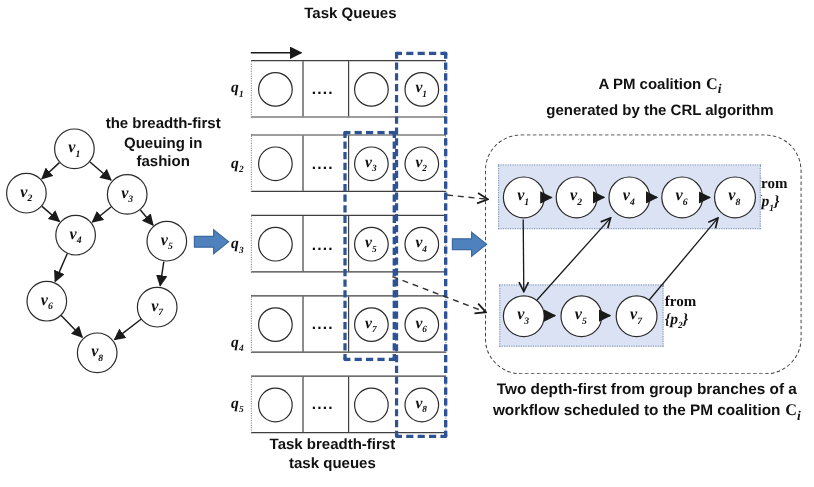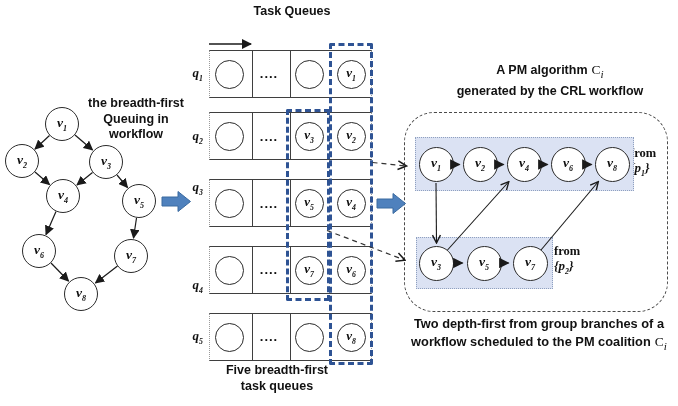--- a/index.html
+++ b/index.html
@@ -32,33 +32,33 @@
   .dashedbox { position:absolute; border:3px dashed #2e5394; border-radius:2px; box-sizing:border-box; z-index:2; }
   
   .pmrect { position:absolute; left:404px; top:112px; width:264px; height:200px;
             border:1.6px dashed #4a4a4a; border-radius:30px; box-sizing:border-box; }
   .vmrow  { position:absolute; background:#dbe2f3; border:1.4px dotted #8fa0bf; box-sizing:border-box; z-index:1; }
   .caption { position:absolute; font-weight:bold; font-size:12.5px; line-height:15.5px; text-align:center; }
   .pmcaption { line-height:17.5px; font-size:12.8px; }
   .vm-label { position:absolute; text-align:center; font-family:"Liberation Serif","DejaVu Serif",serif; font-weight:normal; font-size:13px;margin-top:26px; }
   .vm-label .it { font-style:italic; }
   .fromblk { position:absolute; text-align:left; font-family:"Liberation Serif","DejaVu Serif",serif; font-weight:bold; font-size:12.5px; line-height:15px; }
-  .sym { font-family:"Liberation Serif","DejaVu Serif",serif; font-weight:normal; margin-left:4px; }
+  .sym { font-family:"Liberation Serif","DejaVu Serif",serif; font-weight:bold; margin-left:4px; }
   .sym sub { font-style:italic; }
   svg.overlay { position:absolute; left:0; top:0; z-index:4; pointer-events:none; }
 </style>
 </head>
 <body>
 
 <div class="canvas">
 
   <div class="caption" style="left:76px;top:96px;width:120px;">
     <div>the breadth-first</div>
     <div>Queuing in</div>
-    <div>workflow</div>
+    <div>fashion</div>
   </div>
 
   <div class="node dagnode" style="left:45px;top:107px;">
       <span class="math"><span>v</span><sub>1</sub></span>
     </div>
   <div class="node dagnode" style="left:5px;top:144px;">
       <span class="math"><span>v</span><sub>2</sub></span>
     </div>
   <div class="node dagnode" style="left:89px;top:145px;">
       <span class="math"><span>v</span><sub>3</sub></span>
@@ -99,21 +99,21 @@
       <div class="qdiv" style="left:42px;"></div>
       <div class="qdiv" style="left:80px;"></div>
     </div>
   <div class="qrow" style="top:313px;">
       <div class="qdiv" style="left:42px;"></div>
       <div class="qdiv" style="left:80px;"></div>
     </div>
 
   <div class="qlab math qmath" style="top:66px;"><span>q</span><sub>1</sub></div>
   <div class="qlab math qmath" style="top:129px;"><span>q</span><sub>2</sub></div>
-  <div class="qlab math qmath" style="top:180px;"><span>q</span><sub>3</sub></div>
+  <div class="qlab math qmath" style="top:196px;"><span>q</span><sub>3</sub></div>
   <div class="qlab math qmath" style="top:278px;"><span>q</span><sub>4</sub></div>
   <div class="qlab math qmath" style="top:329px;"><span>q</span><sub>5</sub></div>
 
   <div class="dots" style="top:66px;">....</div>
   <div class="dots" style="top:129px;">....</div>
   <div class="dots" style="top:196px;">....</div>
   <div class="dots" style="top:262px;">....</div>
   <div class="dots" style="top:329px;">....</div>
 
   <div class="node qnode" style="left:214.5px;top:59.5px;"></div>
@@ -153,27 +153,27 @@
       <span class="math qmath"><span></span><sub></sub></span>
     </div>
   <div class="node qnode" style="left:336.5px;top:322.5px;">
       <span class="math qmath"><span>v</span><sub>8</sub></span>
     </div>
 
   <div class="dashedbox" style="left:329px;top:43px;width:44px;height:322px;"></div>
   <div class="dashedbox" style="left:286px;top:109px;width:44px;height:192px;"></div>
 
   <div class="caption" style="left:193px;top:363px;width:168px;">
-    <div>Five breadth-first</div>
+    <div>Task breadth-first</div>
     <div>task queues</div>
   </div>
 
   <div class="caption" style="left:425px;top:61px;width:250px;line-height:17px;">
-    <div><span>A PM algorithm</span><span class="sym" style="font-size:13.5px;"><span>C</span><sub>i</sub></span></div>
-    <div>generated by the CRL workflow</div>
+    <div><span>A PM coalition</span><span class="sym" style="font-size:13.5px;"><span>C</span><sub>i</sub></span></div>
+    <div>generated by the CRL algorithm</div>
   </div>
 
   <div class="pmrect"></div>
 
   <div class="vm-label" style="left:472px;top:119px;width:96px;"><span>n</span><sub>1</sub><span class="it">VM</span><sub class="it">i1</sub></div>
   <div class="vmrow" style="left:415px;top:137px;width:219px;height:54px;"></div>
 
   <div class="node vmnode" style="left:418.5px;top:147px;">
       <span class="math"><span>v</span><sub>1</sub></span>
     </div>

